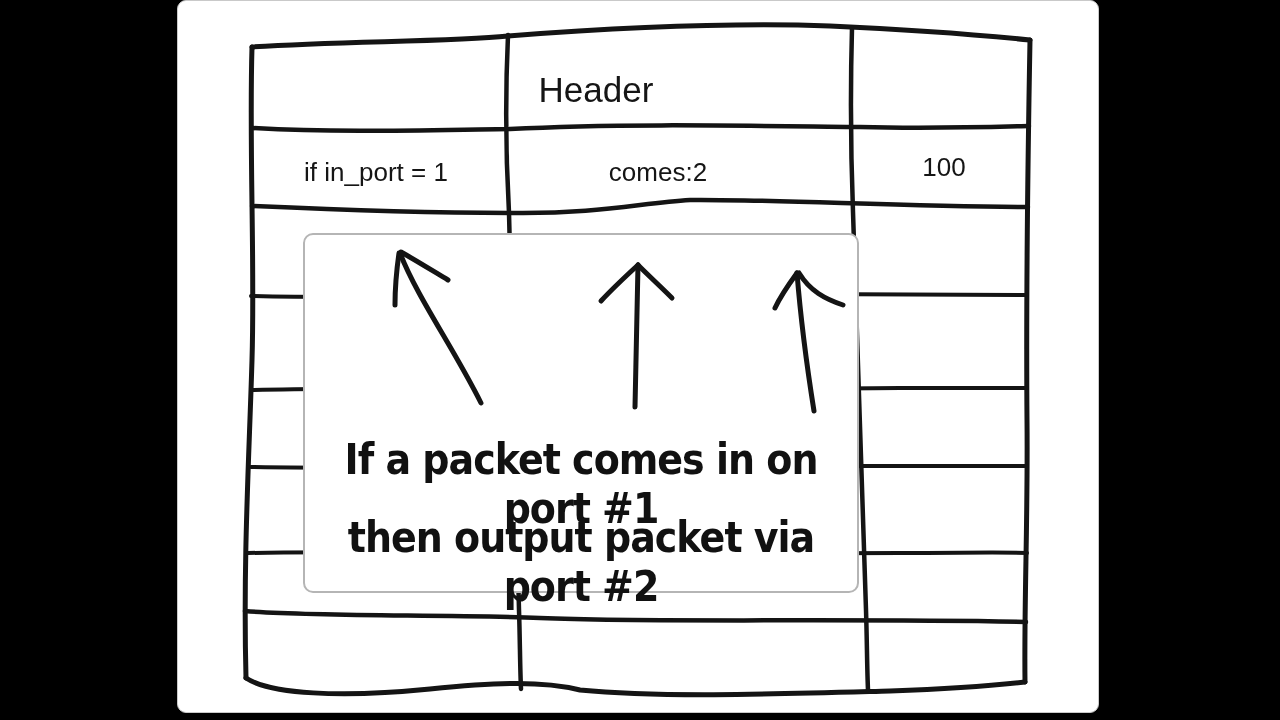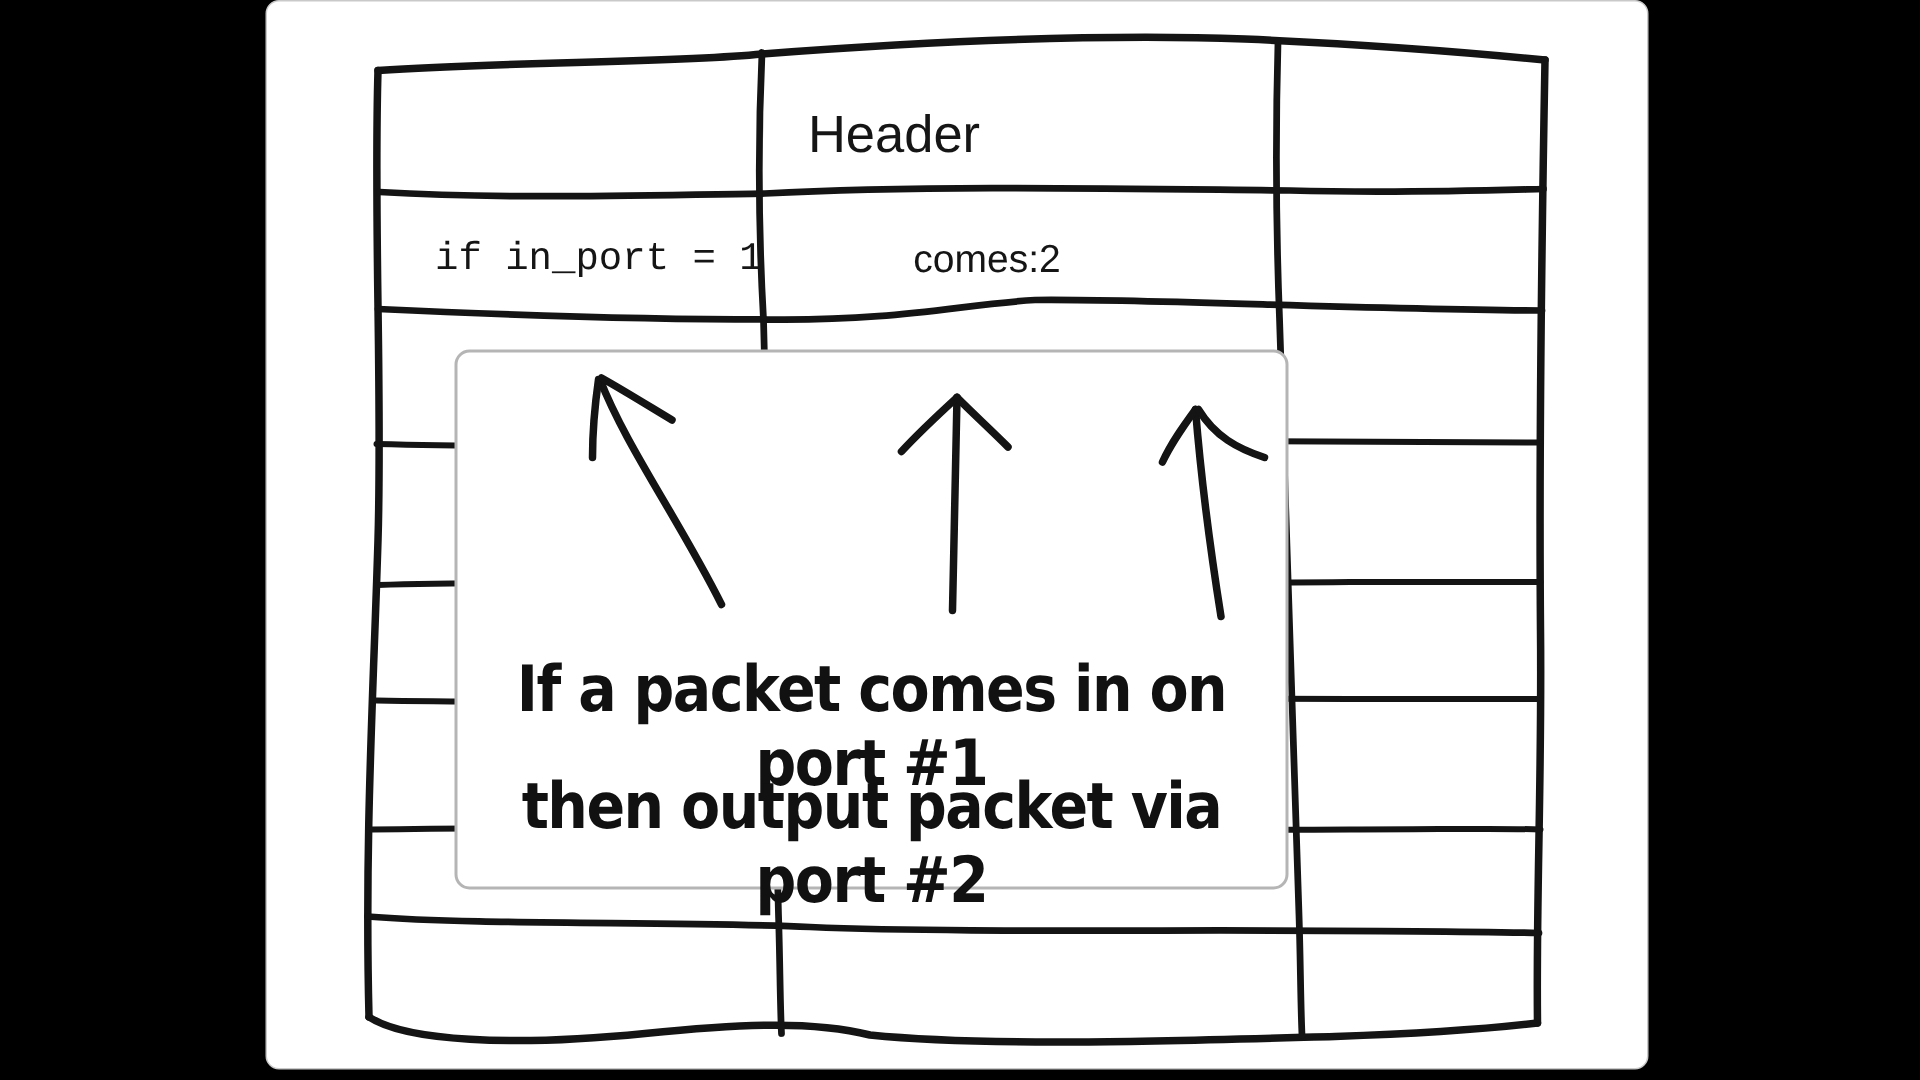--- a/index.html
+++ b/index.html
@@ -47,22 +47,23 @@
       <path stroke-width="4" d="M 248,553 C 400,550 700,554 900,553 C 960,553 1000,552 1027,553"></path>
       <path stroke-width="4.5" d="M 245,611 C 320,617 450,614 540,618 C 660,623 850,618 1026,622"></path>
 
       <path stroke-width="4.5" d="M 508,35 C 505,100 506,160 509,213 C 512,330 516,470 519,610 C 520,640 520,668 521,689"></path>
       <path stroke-width="4.5" d="M 852,28 C 850,100 851,160 853,212 C 857,330 862,470 866,610 C 867,640 867,668 868,690"></path>
     </g>
   </svg>
 
   <div class="txt hdr center" style="left:496px;top:68px;width:200px;">Header</div>
 
-  <div class="txt cell center" style="left:290px;top:157px;width:200px;font-family:Liberation Mono, monospace;">if in_port = 1</div>
+  <div class="txt cell center" style="left:276px;top:157px;width:200px;">if in_port = 1</div>
   <div class="txt cell center" style="left:558px;top:157px;width:200px;">comes:2</div>
+  <div class="txt cell center" style="left:844px;top:152px;width:200px;">100</div>
 
   <div id="callout">
     <svg id="arrows" viewBox="0 0 680 200" xmlns="http://www.w3.org/2000/svg">
       <g fill="none" stroke="#141414" stroke-width="5" stroke-linecap="round">
         <g>
           <path d="M 95,18 C 112,62 148,112 176,168"></path>
           <path d="M 90,70 C 90,48 92,32 94,18"></path>
           <path d="M 96,17 C 112,26 128,36 143,45"></path>
         </g>
         <g>

